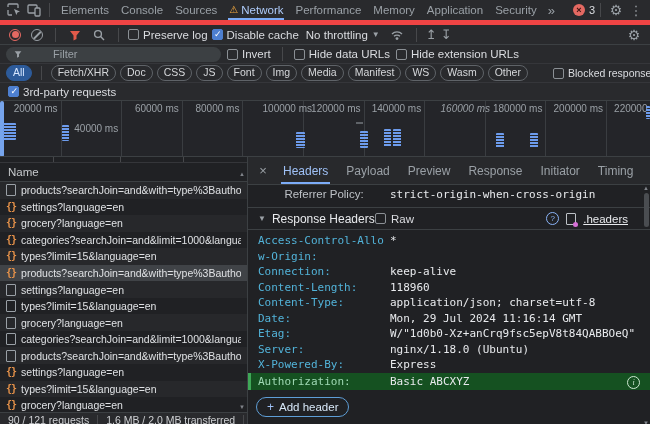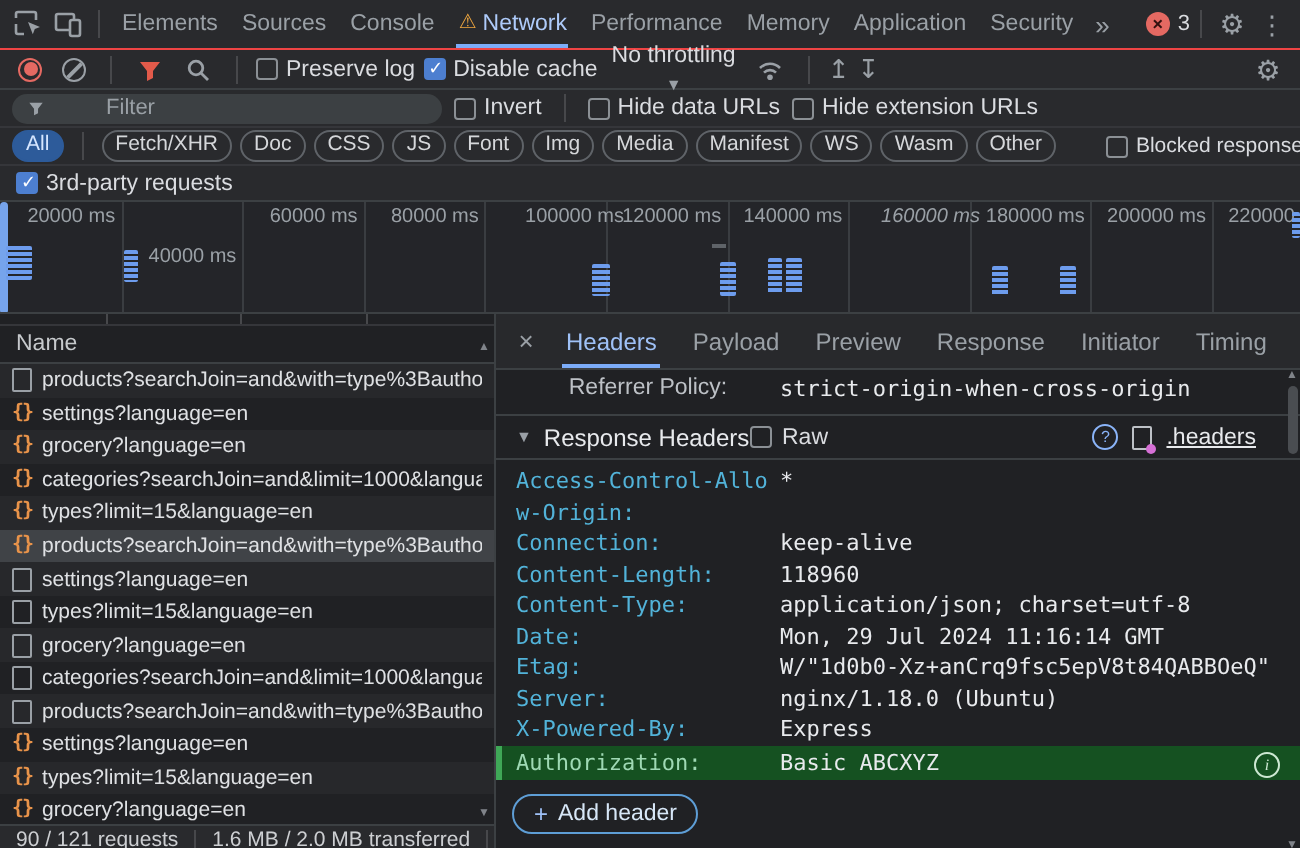--- a/index.html
+++ b/index.html
@@ -1,21 +1,21 @@
 <!DOCTYPE html>
 <html><head>
 <meta charset="utf-8">
 <style>
   html,body{margin:0;padding:0;background:#111;}
   .devtools{position:relative;width:650px;height:424px;background:#202124;color:#e8eaed;
     font-family:"Liberation Sans",sans-serif;font-size:12px;overflow:hidden;}
   .sep-v{width:1px;height:14px;background:#47484b;margin:0 5px;flex:none;}
 
   
-  .topbar{display:flex;align-items:center;height:25px;background:#292a2d;border-bottom:1px solid #ef4444;box-sizing:border-box;padding:0 4px;}
+  .topbar{display:flex;align-items:center;height:25px;background:#292a2d;border-bottom:5px solid #ef4444;box-sizing:border-box;padding:0 4px;}
   .icon-btn{min-width:20px;height:20px;display:flex;align-items:center;justify-content:center;color:#9aa0a6;flex:none;cursor:default;}
   .tabs{display:flex;height:100%;flex:none;}
   .tab{display:flex;align-items:center;gap:3px;padding:0 6px;color:#9aa0a6;position:relative;white-space:nowrap;font-size:11.5px;}
   .tab.active{color:#aecbfa;}
   .tab.active::after{content:"";position:absolute;left:5px;right:5px;bottom:0;height:2px;background:#7cacf8;}
   .warn{color:#f0a73f;font-size:10px;line-height:10px;}
   .more-tabs{color:#9aa0a6;padding:0 5px;font-size:13px;}
   .top-right{margin-left:auto;display:flex;align-items:center;}
   .err-badge{display:flex;align-items:center;gap:4px;color:#dadce0;font-size:11px;}
   .err-circ{width:12px;height:12px;border-radius:50%;background:#e46962;color:#33110f;font-size:9px;line-height:12px;text-align:center;font-weight:bold;}
@@ -23,21 +23,21 @@
   
   .net-toolbar{display:flex;align-items:center;height:20px;background:#292a2d;border-bottom:1px solid #3c4043;box-sizing:border-box;padding:0 6px;gap:4px;}
   .rec{width:10px;height:10px;border:1.5px solid #e46962;border-radius:50%;position:relative;flex:none;margin:0 3px;}
   .rec::after{content:"";position:absolute;inset:1.5px;background:#e46962;border-radius:50%;}
   .clear-ic{width:10px;height:10px;border:1.5px solid #9aa0a6;border-radius:50%;position:relative;flex:none;margin:0 3px;overflow:hidden;}
   .clear-ic::after{content:"";position:absolute;left:-2px;top:4px;width:15px;height:1.5px;background:#9aa0a6;transform:rotate(-45deg);}
   .tool-label{display:flex;align-items:center;gap:4px;color:#dadce0;white-space:nowrap;font-size:11.5px;}
   .cb{width:11px;height:11px;border:1px solid #8b9095;border-radius:2px;box-sizing:border-box;flex:none;position:relative;background:transparent;}
   .cb.checked{background:#4d7fd0;border-color:#4d7fd0;}
   .cb.checked::after{content:"✓";position:absolute;left:1.5px;top:-1.5px;color:#fff;font-size:9px;}
-  .dropdown{display:flex;align-items:center;gap:4px;color:#dadce0;white-space:nowrap;font-size:11.5px;padding:0 3px;flex-direction:column;}
+  .dropdown{display:flex;align-items:center;gap:4px;color:#dadce0;white-space:nowrap;font-size:11.5px;padding:0 3px;}
   .caret{color:#9aa0a6;font-size:8px;}
   .arrow-ic{color:#9aa0a6;font-size:13px;line-height:13px;}
 
   
   .filter-bar{display:flex;align-items:center;height:19px;background:#292a2d;border-bottom:1px solid #35363a;box-sizing:border-box;padding:0 6px;gap:6px;}
   .filter-pill{display:flex;align-items:center;gap:5px;background:#3c4043;border-radius:9px;height:15px;padding:0 8px;width:215px;box-sizing:border-box;}
   .filter-pill input{background:transparent;border:none;outline:none;color:#e8eaed;font:11px "Liberation Sans",sans-serif;width:100%;padding:0;margin-left:26px;}
   .filter-pill input::placeholder{color:#9aa0a6;}
 
   
@@ -128,24 +128,24 @@
           <rect x="1" y="2" width="9" height="8" rx="1" fill="none" stroke="#9aa0a6" stroke-width="1.3"></rect>
           <rect x="8" y="5" width="5" height="8" rx="1" fill="#292a2d" stroke="#9aa0a6" stroke-width="1.3"></rect>
         </svg>
     </span>
     <span class="sep-v"></span>
     <div class="tabs">
         <div class="tab">
           <span>Elements</span>
         </div>
         <div class="tab">
+          <span>Console</span>
+        </div>
+        <div class="tab">
           <span>Sources</span>
-        </div>
-        <div class="tab">
-          <span>Console</span>
         </div>
         <div class="tab active">
           <span class="warn">⚠</span>
           <span>Network</span>
         </div>
         <div class="tab">
           <span>Performance</span>
         </div>
         <div class="tab">
           <span>Memory</span>

